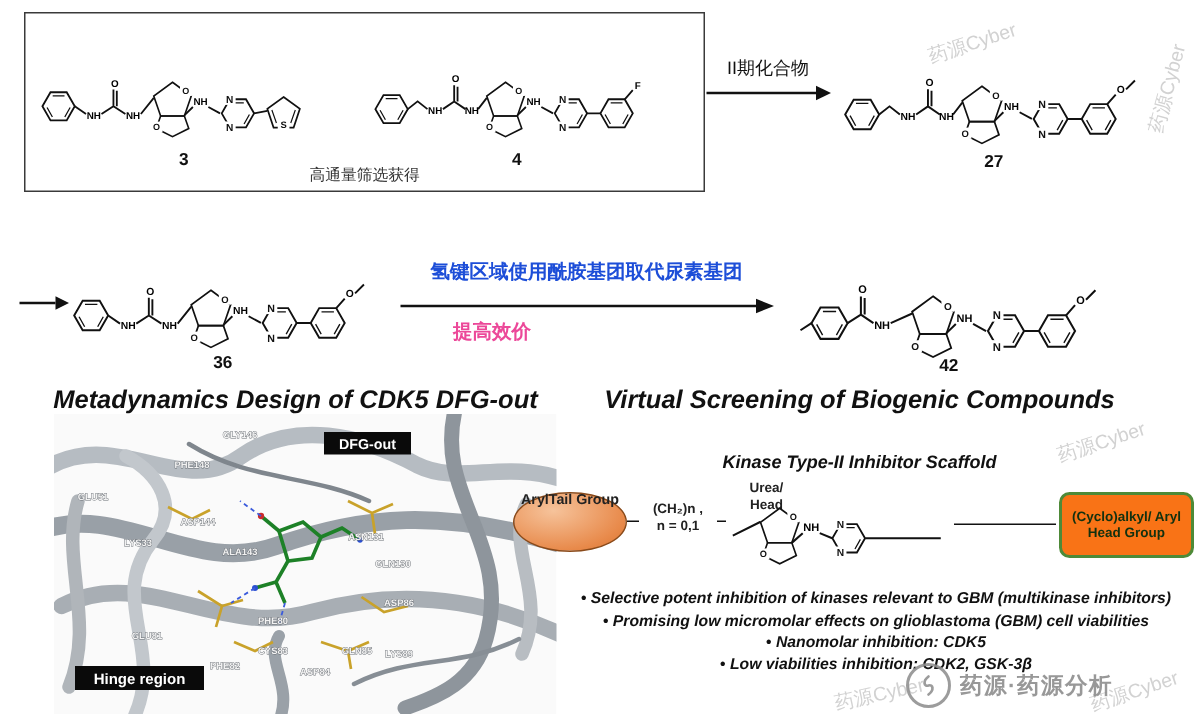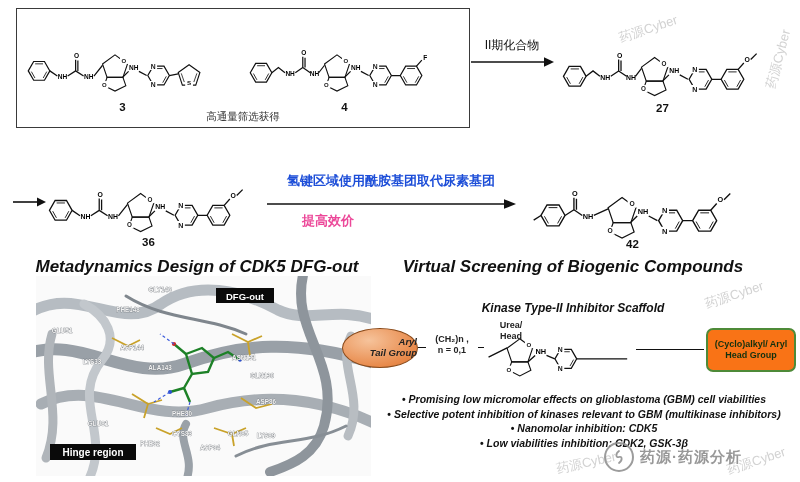--- a/index.html
+++ b/index.html
@@ -10,22 +10,22 @@
   .box{border:1.5px solid #3a3a3a;}
   .lbl{position:absolute;font-weight:700;font-size:11.5px;text-align:center;}
   .cnlabel{font-size:12px;color:#111;text-align:center;}
   .caption{position:absolute;left:0;right:0;bottom:3px;text-align:center;font-size:10.5px;color:#333;}
   .arrowtext{font-size:13px;font-weight:700;color:#1d4ed8;text-align:center;}
   .red{color:#ec4899;font-weight:700;font-size:13px;}
   .sectitle{font-weight:700;font-size:17px;text-align:center;font-style:italic;}
   .subtitle{font-weight:700;font-style:italic;font-size:12px;text-align:center;}
   .ellipse{border-radius:50%;border:1px solid #8a4a1a;
            background:radial-gradient(ellipse at 35% 30%,#f6c39b,#e88a4b 70%,#d9732f);
-           display:flex;flex-direction:column;align-items:flex-end;justify-content:center;
-           font-size:9.5px;font-weight:700;color:#222;line-height:1.15;text-align:center;font-style:italic;}
+           display:flex;flex-direction:row;align-items:flex-start;justify-content:center;
+           font-size:9.5px;font-weight:700;color:#222;line-height:1.15;text-align:center;}
   .greenbox{border-radius:7px;border:2px solid #4e8a38;background:#f97316;
             display:flex;flex-direction:column;align-items:center;justify-content:center;
             font-size:9px;font-weight:700;color:#12310f;line-height:1.2;text-align:center;}
   .smalltext{font-size:9px;font-weight:600;line-height:1.2;text-align:center;color:#222;}
   .dash{border-top:1.5px solid #111;height:0;}
   .leadhead{font-weight:700;font-size:11.5px;text-align:center;}
   .bullets{list-style:none;margin:0;padding:0;}
   .bullets li{font-size:10.5px;font-weight:700;font-style:italic;text-align:center;
               line-height:1.3;margin:1px 0;}
   .bullets li::before{content:"• ";font-style:normal;}
@@ -261,22 +261,22 @@
       <use href="#pyr" x="61" y="11" width="22" height="25"></use>
     </svg>
     <div class="abs dash" style="left:298px;top:29px;width:68px;"></div>
     <div class="abs greenbox" style="left:368px;top:8px;width:86px;height:40px;">
       <span>(Cyclo)alkyl/ Aryl</span>
       <span>Head Group</span>
     </div>
   </div>
 
   <ul class="abs bullets z1" style="left:374px;top:392px;width:420px;">
+    <li>Selective potent inhibition of kinases relevant to GBM (multikinase inhibitors)</li>
     <li>Promising low micromolar effects on glioblastoma (GBM) cell viabilities</li>
-    <li>Selective potent inhibition of kinases relevant to GBM (multikinase inhibitors)</li>
     <li>Nanomolar inhibition: CDK5</li>
     <li>Low viabilities inhibition: CDK2, GSK-3β</li>
   </ul>
 
   <div class="logo" style="left:604px;top:442px;">
     <div class="logo-circle">
       <svg width="16" height="16" viewBox="0 0 16 16">
         <path d="M8,2 C4,5 5,9 8,8 C11,7 12,11 8,14" fill="none" stroke="#8f8f8f" stroke-width="1.8" stroke-linecap="round"></path>
       </svg>
     </div>

